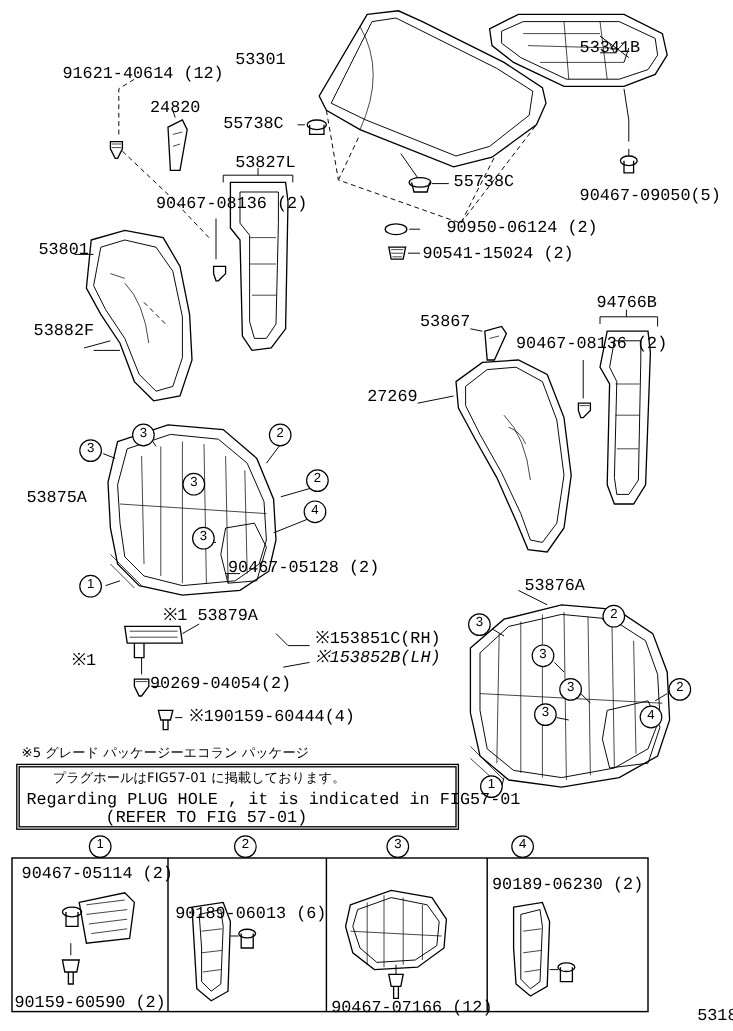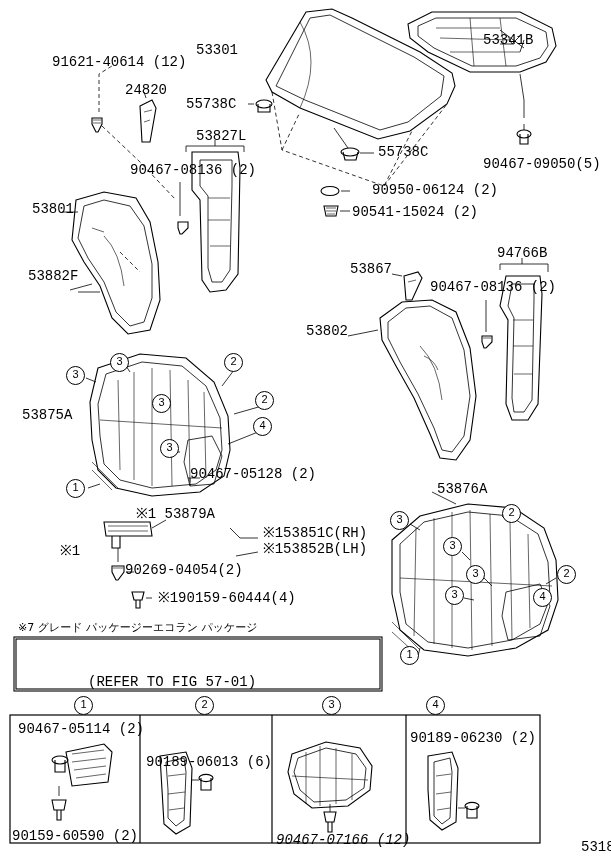--- a/index.html
+++ b/index.html
@@ -279,27 +279,27 @@
   <div class="lbl" style="left:483px; top:158px;">90467-09050(5)</div>
   <div class="lbl" style="left:196px; top:130px;">53827L</div>
   <div class="lbl" style="left:130px; top:164px;">90467-08136 (2)</div>
   <div class="lbl" style="left:372px; top:184px;">90950-06124 (2)</div>
   <div class="lbl" style="left:352px; top:206px;">90541-15024 (2)</div>
   <div class="lbl" style="left:32px;  top:203px;">53801</div>
   <div class="lbl" style="left:28px;  top:270px;">53882F</div>
   <div class="lbl" style="left:350px; top:263px;">53867</div>
   <div class="lbl" style="left:497px; top:247px;">94766B</div>
   <div class="lbl" style="left:430px; top:281px;">90467-08136 (2)</div>
-  <div class="lbl" style="left:306px; top:325px;">53802</div>
+  <div class="lbl" style="left:306px; top:325px;">27269</div>
   <div class="lbl" style="left:22px;  top:409px;">53875A</div>
   <div class="lbl" style="left:190px; top:468px;">90467-05128 (2)</div>
   <div class="lbl" style="left:136px; top:508px;">※1 53879A</div>
   <div class="lbl" style="left:60px;  top:545px;">※1</div>
   <div class="lbl" style="left:263px; top:527px;">※153851C(RH)</div>
-  <div class="lbl" style="left:263px; top:543px;">※153852B(LH)</div>
+  <div class="lbl" style="left:263px; top:543px;font-style:italic;">※153852B(LH)</div>
   <div class="lbl" style="left:125px; top:564px;">90269-04054(2)</div>
   <div class="lbl" style="left:158px; top:592px;">※190159-60444(4)</div>
   <div class="lbl" style="left:437px; top:483px;">53876A</div>
   <div class="lbl" style="left:533px; top:841px;margin-left:48px;">531874F</div>
 
   <div class="circ" style="left:66px;  top:366px;">3</div>
   <div class="circ" style="left:110px; top:353px;">3</div>
   <div class="circ" style="left:152px; top:394px;">3</div>
   <div class="circ" style="left:160px; top:439px;">3</div>
   <div class="circ" style="left:224px; top:353px;">2</div>
@@ -309,27 +309,29 @@
 
   <div class="circ" style="left:390px; top:511px;">3</div>
   <div class="circ" style="left:502px; top:504px;">2</div>
   <div class="circ" style="left:443px; top:537px;">3</div>
   <div class="circ" style="left:466px; top:565px;">3</div>
   <div class="circ" style="left:445px; top:586px;">3</div>
   <div class="circ" style="left:557px; top:565px;">2</div>
   <div class="circ" style="left:533px; top:588px;">4</div>
   <div class="circ" style="left:400px; top:646px;">1</div>
 
-  <div class="lbl jp" style="left:18px; top:622px;">※7 グレード パッケージーエコラン パッケージ</div>
+  <div class="lbl jp" style="left:18px; top:622px;">※5 グレード パッケージーエコラン パッケージ</div>
+  <div class="lbl jp" style="left:44px; top:643px;">プラグホールはFIG57-01 に掲載しております。</div>
+  <div class="lbl" style="left:22px; top:661px;">Regarding PLUG HOLE , it is indicated in FIG57-01</div>
   <div class="lbl" style="left:88px; top:676px;">(REFER TO FIG  57-01)</div>
 
   <div class="circ" style="left:74px;  top:696px;">1</div>
   <div class="circ" style="left:195px; top:696px;">2</div>
   <div class="circ" style="left:322px; top:696px;">3</div>
   <div class="circ" style="left:426px; top:696px;">4</div>
 
   <div class="lbl" style="left:18px;  top:723px;">90467-05114 (2)</div>
   <div class="lbl" style="left:12px;  top:830px;">90159-60590 (2)</div>
   <div class="lbl" style="left:146px; top:732px;margin-top:24px;">90189-06013 (6)</div>
-  <div class="lbl" style="left:276px; top:834px;font-style:italic;">90467-07166 (12)</div>
+  <div class="lbl" style="left:276px; top:834px;">90467-07166 (12)</div>
   <div class="lbl" style="left:410px; top:732px;">90189-06230 (2)</div>
 
 </div>
 
 </body></html>

